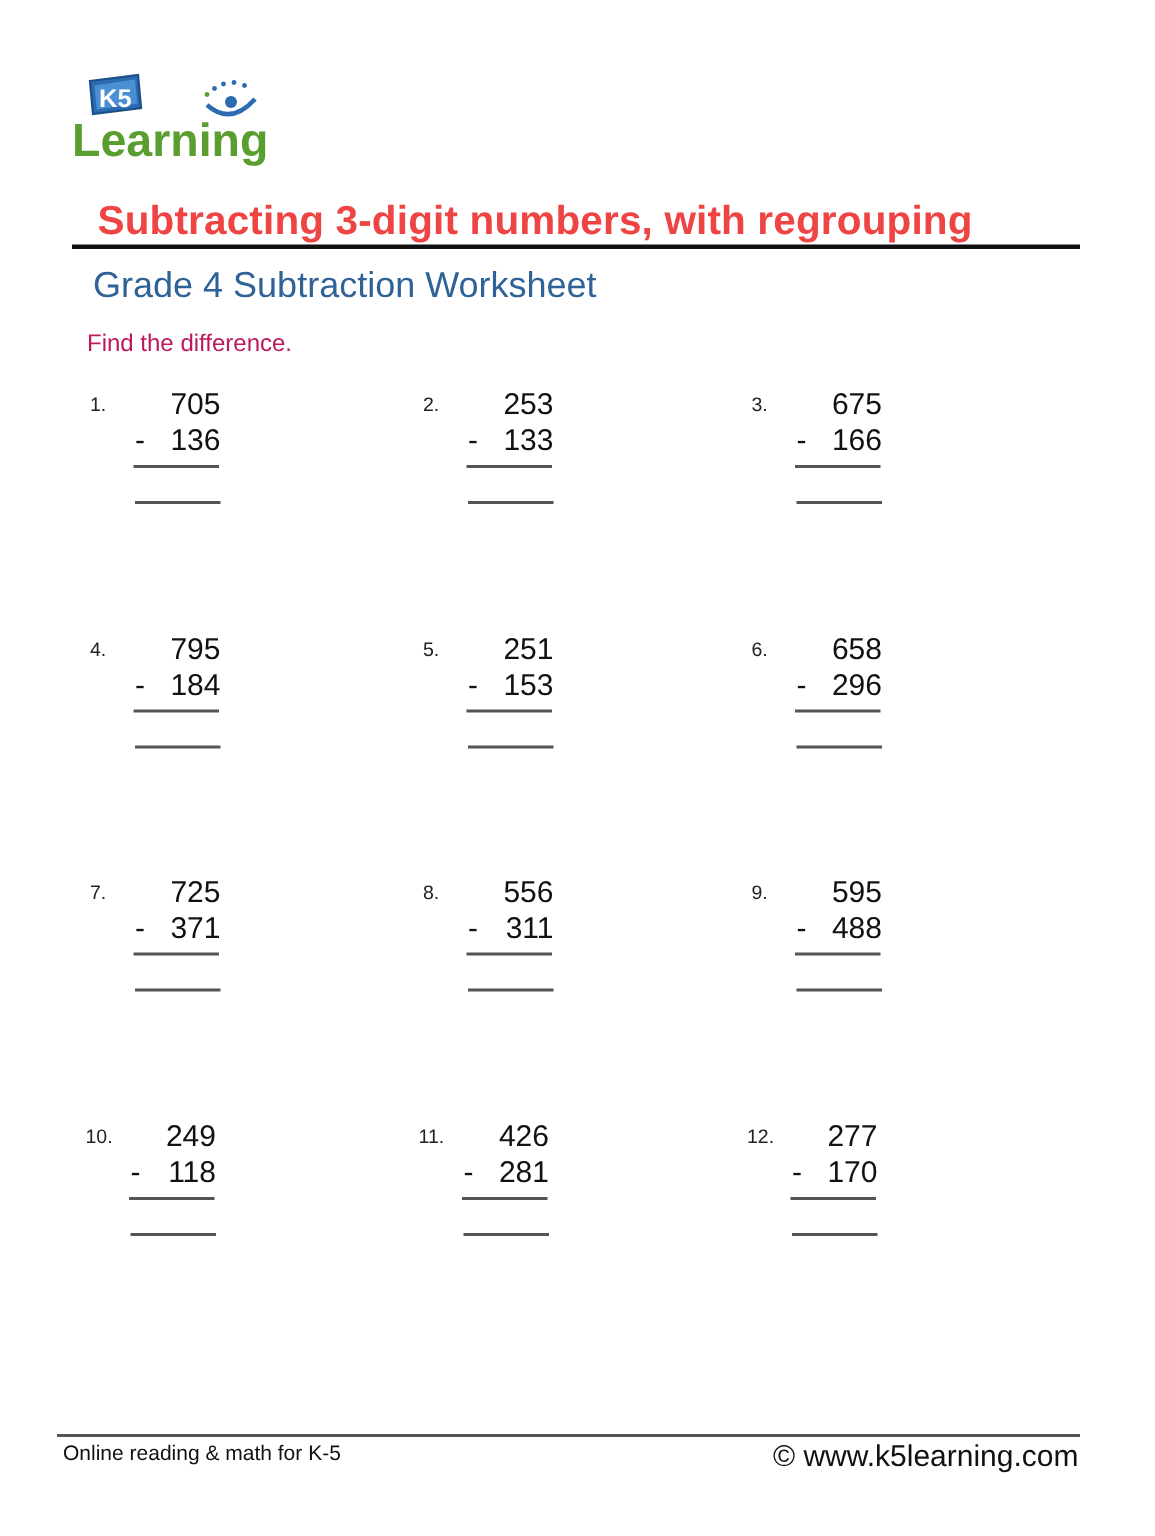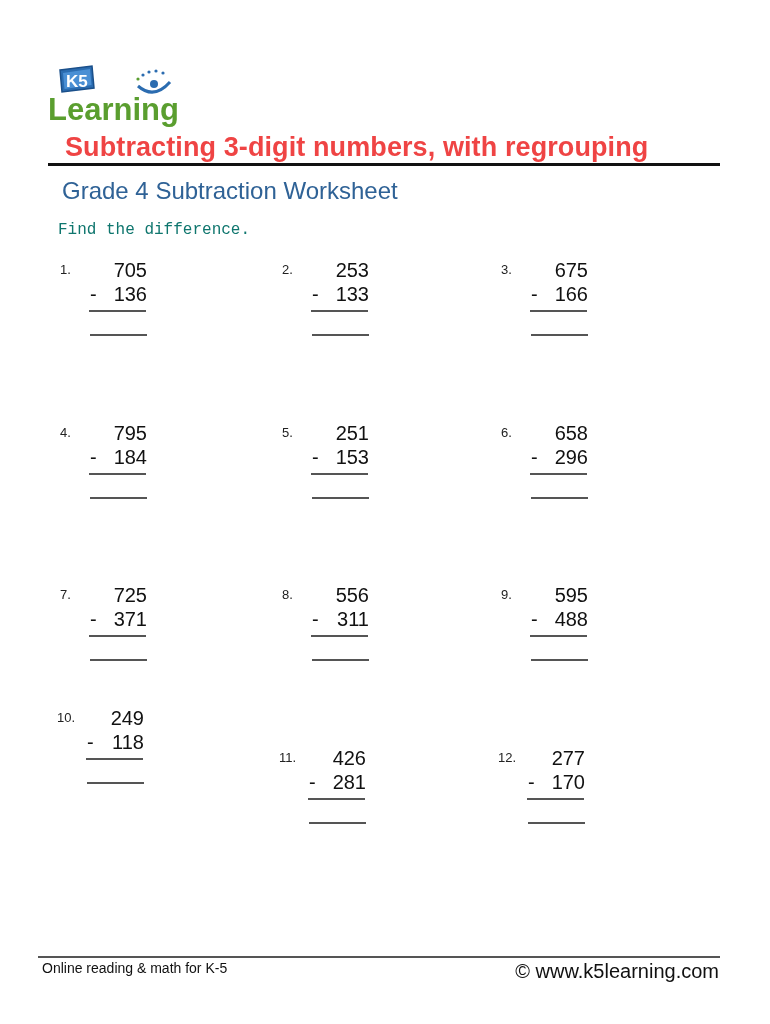--- a/index.html
+++ b/index.html
@@ -1,23 +1,23 @@
 <!DOCTYPE html>
 <html><head>
 <meta charset="utf-8">
 <style>
   html, body { margin:0; padding:0; background:#ffffff; }
   body { width:770px; height:1024px; position:relative; overflow:hidden;
          font-family:"Liberation Sans", sans-serif; color:#111; }
-  .logo { position:absolute; left:46px; top:48px; width:142px; height:64px;margin-top:16px; }
+  .logo { position:absolute; left:46px; top:48px; width:142px; height:64px; }
   .title { position:absolute; left:65px; top:132px; font-size:27px; font-weight:bold;
            color:#ef4444; letter-spacing:0.1px; white-space:nowrap; }
   .title-rule { position:absolute; left:48px; top:163px; width:672px; height:3px; background:#111; }
   .subtitle { position:absolute; left:62px; top:177px; font-size:24px; color:#2f6296; white-space:nowrap; }
-  .instructions { position:absolute; left:58px; top:221px; font-size:16px; color:#0f766e;font-family:Liberation Mono, monospace; }
+  .instructions { position:absolute; left:58px; top:221px; font-size:16px; color:#be185d; }
   .problem { position:absolute; width:120px; height:90px; }
   .pnum { position:absolute; left:0; top:0; font-size:13px; color:#222; }
   .top { position:absolute; right:33px; top:-3px; font-size:20px; text-align:right; }
   .bot { position:absolute; left:30px; top:21px; width:57px; font-size:20px; display:flex; justify-content:space-between; }
   .rule1 { position:absolute; left:29px; top:48px; width:57px; height:2px; background:#555; }
   .rule2 { position:absolute; left:30px; top:72px; width:57px; height:2px; background:#555; }
   .footer-rule { position:absolute; left:38px; top:956px; width:682px; height:2px; background:#555; }
   .footer-left { position:absolute; left:42px; top:960px; font-size:14px; color:#111; }
   .footer-right { position:absolute; right:51px; top:960px; font-size:20px; color:#111; }
 </style>
@@ -135,21 +135,21 @@
   <span class="pnum">9.</span>
   <span class="top">595</span>
   <div class="bot">
       <span>-</span>
       <span>488</span>
     </div>
   <div class="rule1"></div>
   <div class="rule2"></div>
 </div>
 
-<div class="problem" style="left:57px; top:710px;">
+<div class="problem" style="left:57px; top:750px;">
   <span class="pnum">10.</span>
   <span class="top">249</span>
   <div class="bot">
       <span>-</span>
       <span>118</span>
     </div>
   <div class="rule1"></div>
   <div class="rule2"></div>
 </div>
 <div class="problem" style="left:279px; top:750px;">

